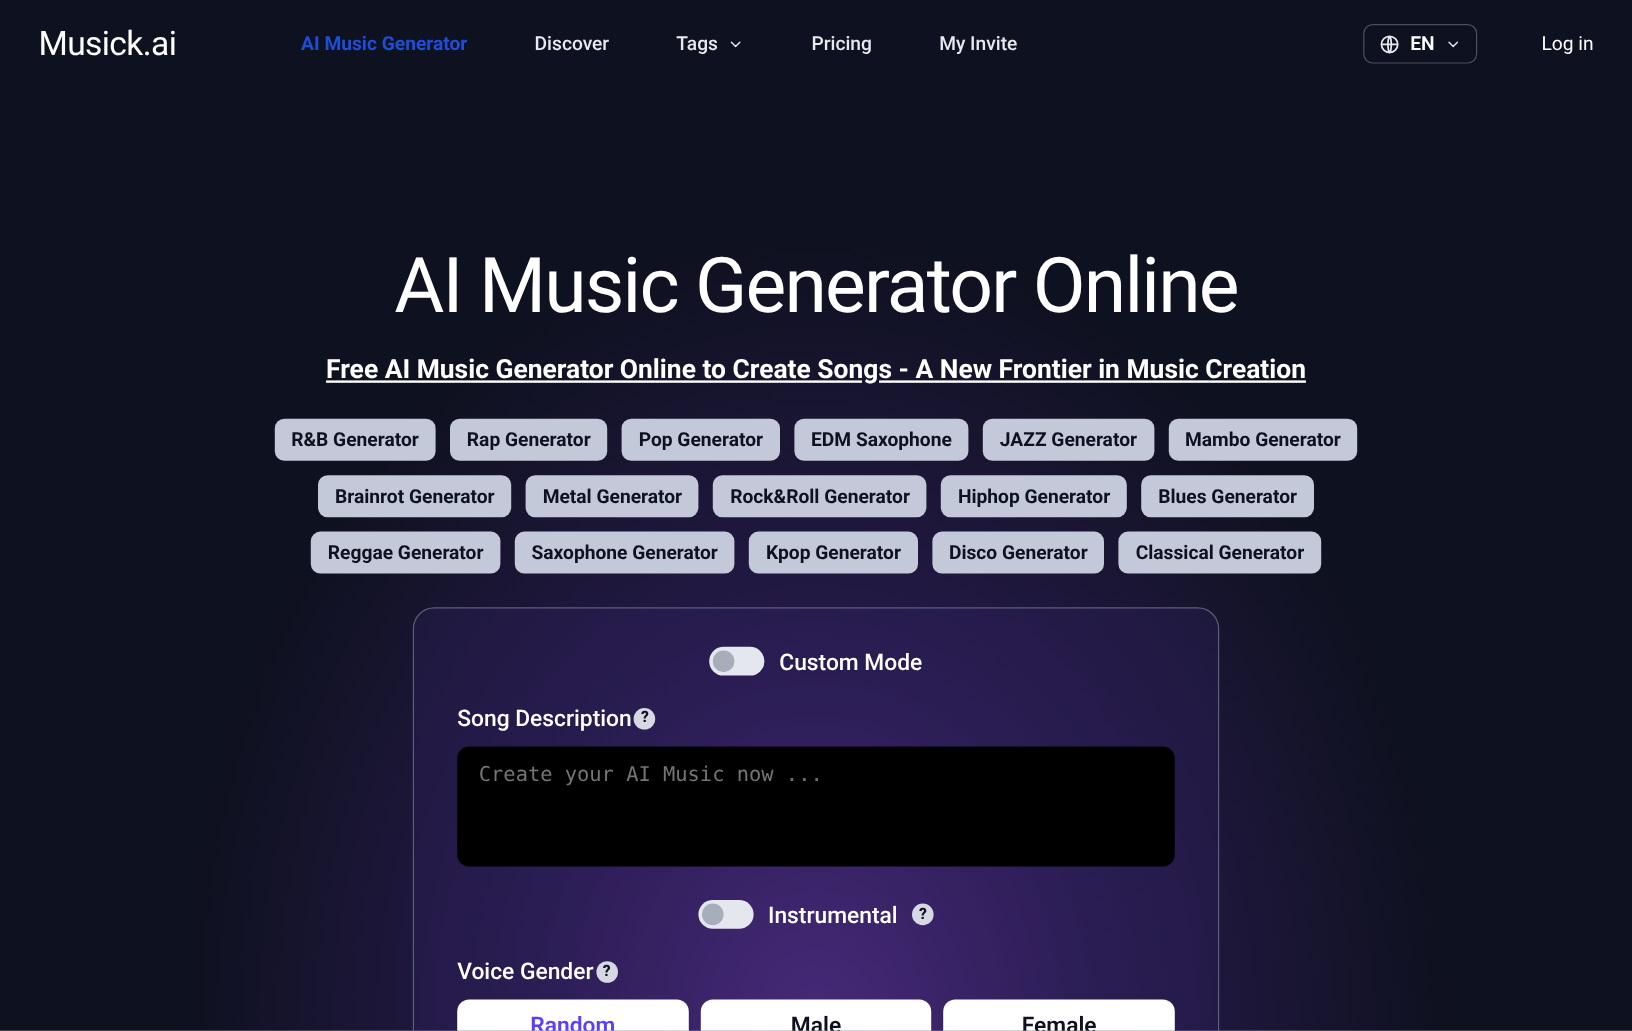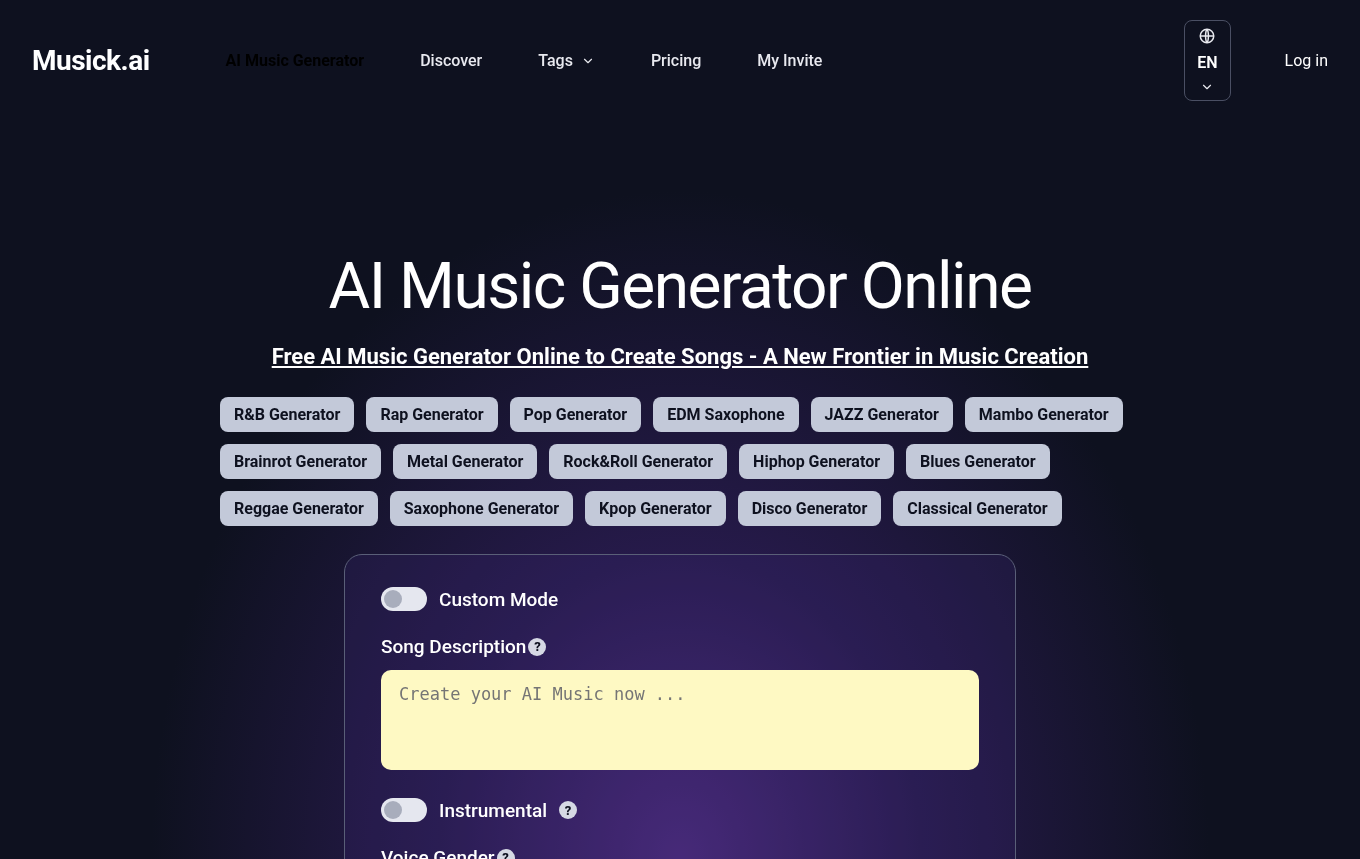--- a/index.html
+++ b/index.html
@@ -13,69 +13,68 @@
   position: relative;
 }
 .header {
   display: flex;
   align-items: center;
   padding: 20px 32px;
   gap: 20px;
 }
 .logo {
   font-size: 28px;
-  font-weight: 700;
+  font-weight: 400;
   letter-spacing: -0.5px;
 }
 .nav {
   display: flex;
   gap: 56px;
   margin-left: 56px;
   align-items: center;
 }
 .nav-item {
   font-size: 16px;
   font-weight: 500;
   color: #e8e9ef;
   cursor: pointer;
   display: flex;
   align-items: center;
   gap: 8px;
 }
-.nav-item.active { font-weight: 700; color: #000000; }
+.nav-item.active { font-weight: 700; color: #1d4ed8; margin-left: 28px; }
 .spacer { flex: 1; }
 .lang-btn {
   display: flex;
   align-items: center;
   gap: 8px;
   border: 1px solid #4a4f63;
   border-radius: 8px;
   padding: 6px 12px;
   cursor: pointer;
   font-weight: 600;
-  flex-direction: column;
 }
 .login { font-size: 16px; cursor: pointer; margin-left: 8px; padding-left: 26px; }
 
 .hero { text-align: center; margin-top: 128px; }
 .hero h1 {
   font-size: 64px;
   font-weight: 400;
   letter-spacing: -1.5px;
 }
 .hero .sub {
   font-size: 22px;
   font-weight: 700;
   margin-top: 20px;
   text-decoration: underline;
 }
 .tags {
   display: flex;
   flex-wrap: wrap;
-  justify-content: flex-start;
+  justify-content: center;
   gap: 12px;
   margin: 28px auto 0;
   max-width: 920px;
 }
 .tag {
   background: #c3c9d9;
   color: #0e111f;
   border-radius: 8px;
   padding: 8px 14px;
   font-weight: 700;
@@ -84,31 +83,31 @@
 }
 
 .form-card {
   width: 672px;
   margin: 28px auto 0;
   border: 1px solid #5a5f78;
   border-radius: 18px;
   padding: 32px 36px;
   background: rgba(60,40,120,0.22);
 }
-.row { display: flex; align-items: center; gap: 12px; margin-bottom: 24px; }
+.row { display: flex; align-items: center; gap: 12px; margin-bottom: 24px; justify-content: center; }
 .toggle {
   width: 46px; height: 24px; background: #e5e7ef; border-radius: 999px; position: relative; cursor: pointer;
 }
 .toggle::after {
   content: ""; position: absolute; left: 3px; top: 3px; width: 18px; height: 18px; background: #a8adbc; border-radius: 50%;
 }
 .label { font-size: 19px; font-weight: 500; }
 .field-label { font-size: 19px; font-weight: 500; display: flex; align-items: center; gap: 2px; margin-bottom: 12px; }
 .textarea {
-  width: 100%; height: 100px; background: #fef9c3; border-radius: 10px; padding: 14px 18px;
+  width: 100%; height: 100px; background: #000000; border-radius: 10px; padding: 14px 18px;
   font-size: 17px; color: #888; border: none; resize: none; margin-bottom: 24px;
 }
 .voice-row { display: flex; gap: 10px; }
 .voice-btn {
   flex: 1; background: #fff; border-radius: 10px; padding: 10px 0; text-align: center;
   font-size: 19px; font-weight: 600; color: #0e111f; cursor: pointer;
 }
 .voice-btn.active { color: #5a3fff; }
 .help-icon {
   width: 18px; height: 18px; border-radius: 50%; background: #d6d9e4; color: #0e111f;

